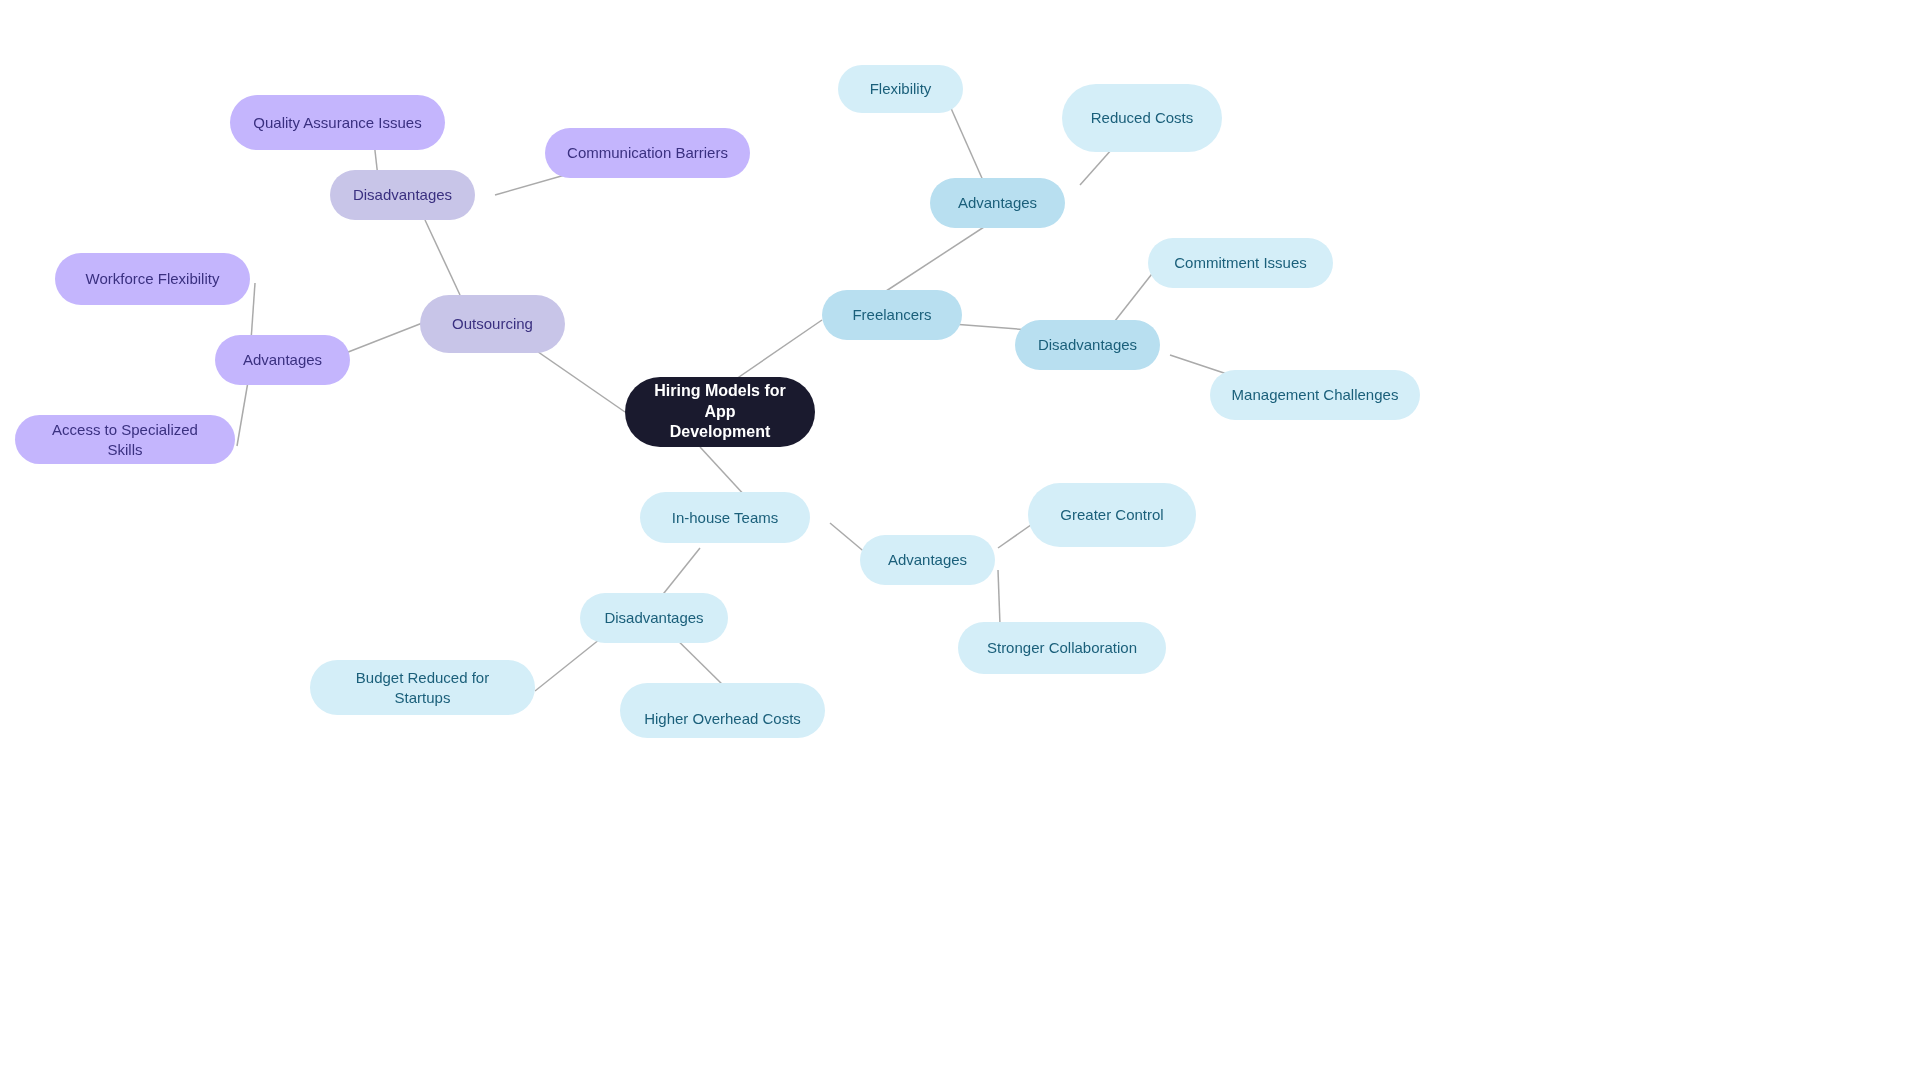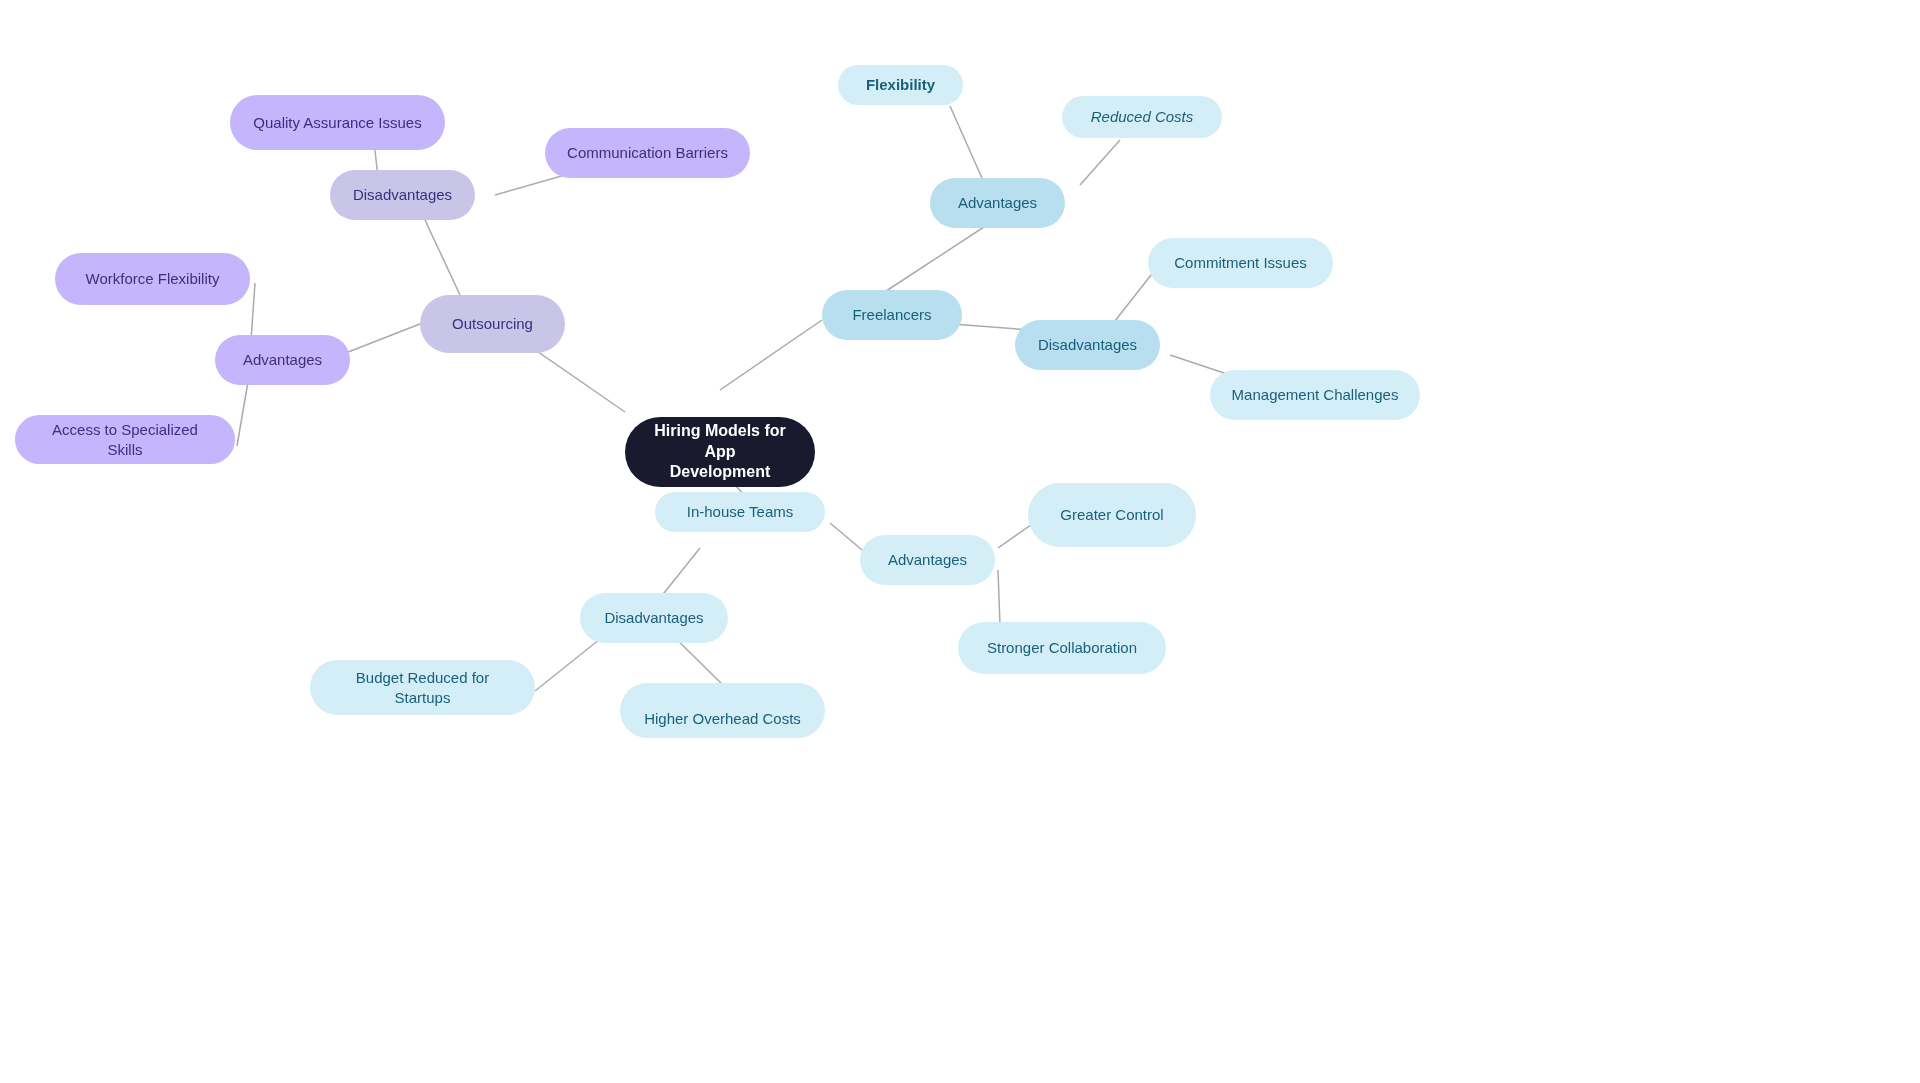--- a/index.html
+++ b/index.html
@@ -33,21 +33,20 @@
       line-height: 1.3;
     }
     .node-center {
       background: #1a1a2e;
       color: #ffffff;
       font-size: 16px;
       font-weight: 600;
       width: 190px;
       height: 70px;
       border-radius: 35px;
-      margin-top: 40px;
     }
     .node-purple {
       background: #c8c5e8;
       color: #3a3080;
       border: none;
     }
     .node-blue {
       background: #b8dff0;
       color: #1a5f7a;
       border: none;
@@ -147,37 +146,37 @@
 </div>
 
 <div class="node node-blue" style="left: 930px; top: 178px; width: 135px; height: 50px;">
   <span>Advantages</span>
 </div>
 
 <div class="node node-blue" style="left: 1015px; top: 320px; width: 145px; height: 50px;">
   <span>Disadvantages</span>
 </div>
 
-<div class="node node-blue-light" style="left: 838px; top: 65px; width: 125px; height: 40px; font-weight: bold;">
+<div class="node node-blue-light" style="left: 838px; top: 65px; width: 125px; height: 48px;">
   <span>Flexibility</span>
 </div>
 
-<div class="node node-blue-light" style="left: 1062px; top: 96px; width: 160px; height: 42px; font-style: italic;">
+<div class="node node-blue-light" style="left: 1062px; top: 84px; width: 160px; height: 68px;">
   <span>Reduced Costs</span>
 </div>
 
 <div class="node node-blue-light" style="left: 1148px; top: 238px; width: 185px; height: 50px;">
   <span>Commitment Issues</span>
 </div>
 
 <div class="node node-blue-light" style="left: 1210px; top: 370px; width: 210px; height: 50px;">
   <span>Management Challenges</span>
 </div>
 
-<div class="node node-blue-light" style="left: 655px; top: 492px; width: 170px; height: 40px;">
+<div class="node node-blue-light" style="left: 640px; top: 492px; width: 170px; height: 51px;">
   <span>In-house Teams</span>
 </div>
 
 <div class="node node-blue-light" style="left: 860px; top: 535px; width: 135px; height: 50px;">
   <span>Advantages</span>
 </div>
 
 <div class="node node-blue-light" style="left: 580px; top: 593px; width: 148px; height: 50px;">
   <span>Disadvantages</span>
 </div>

